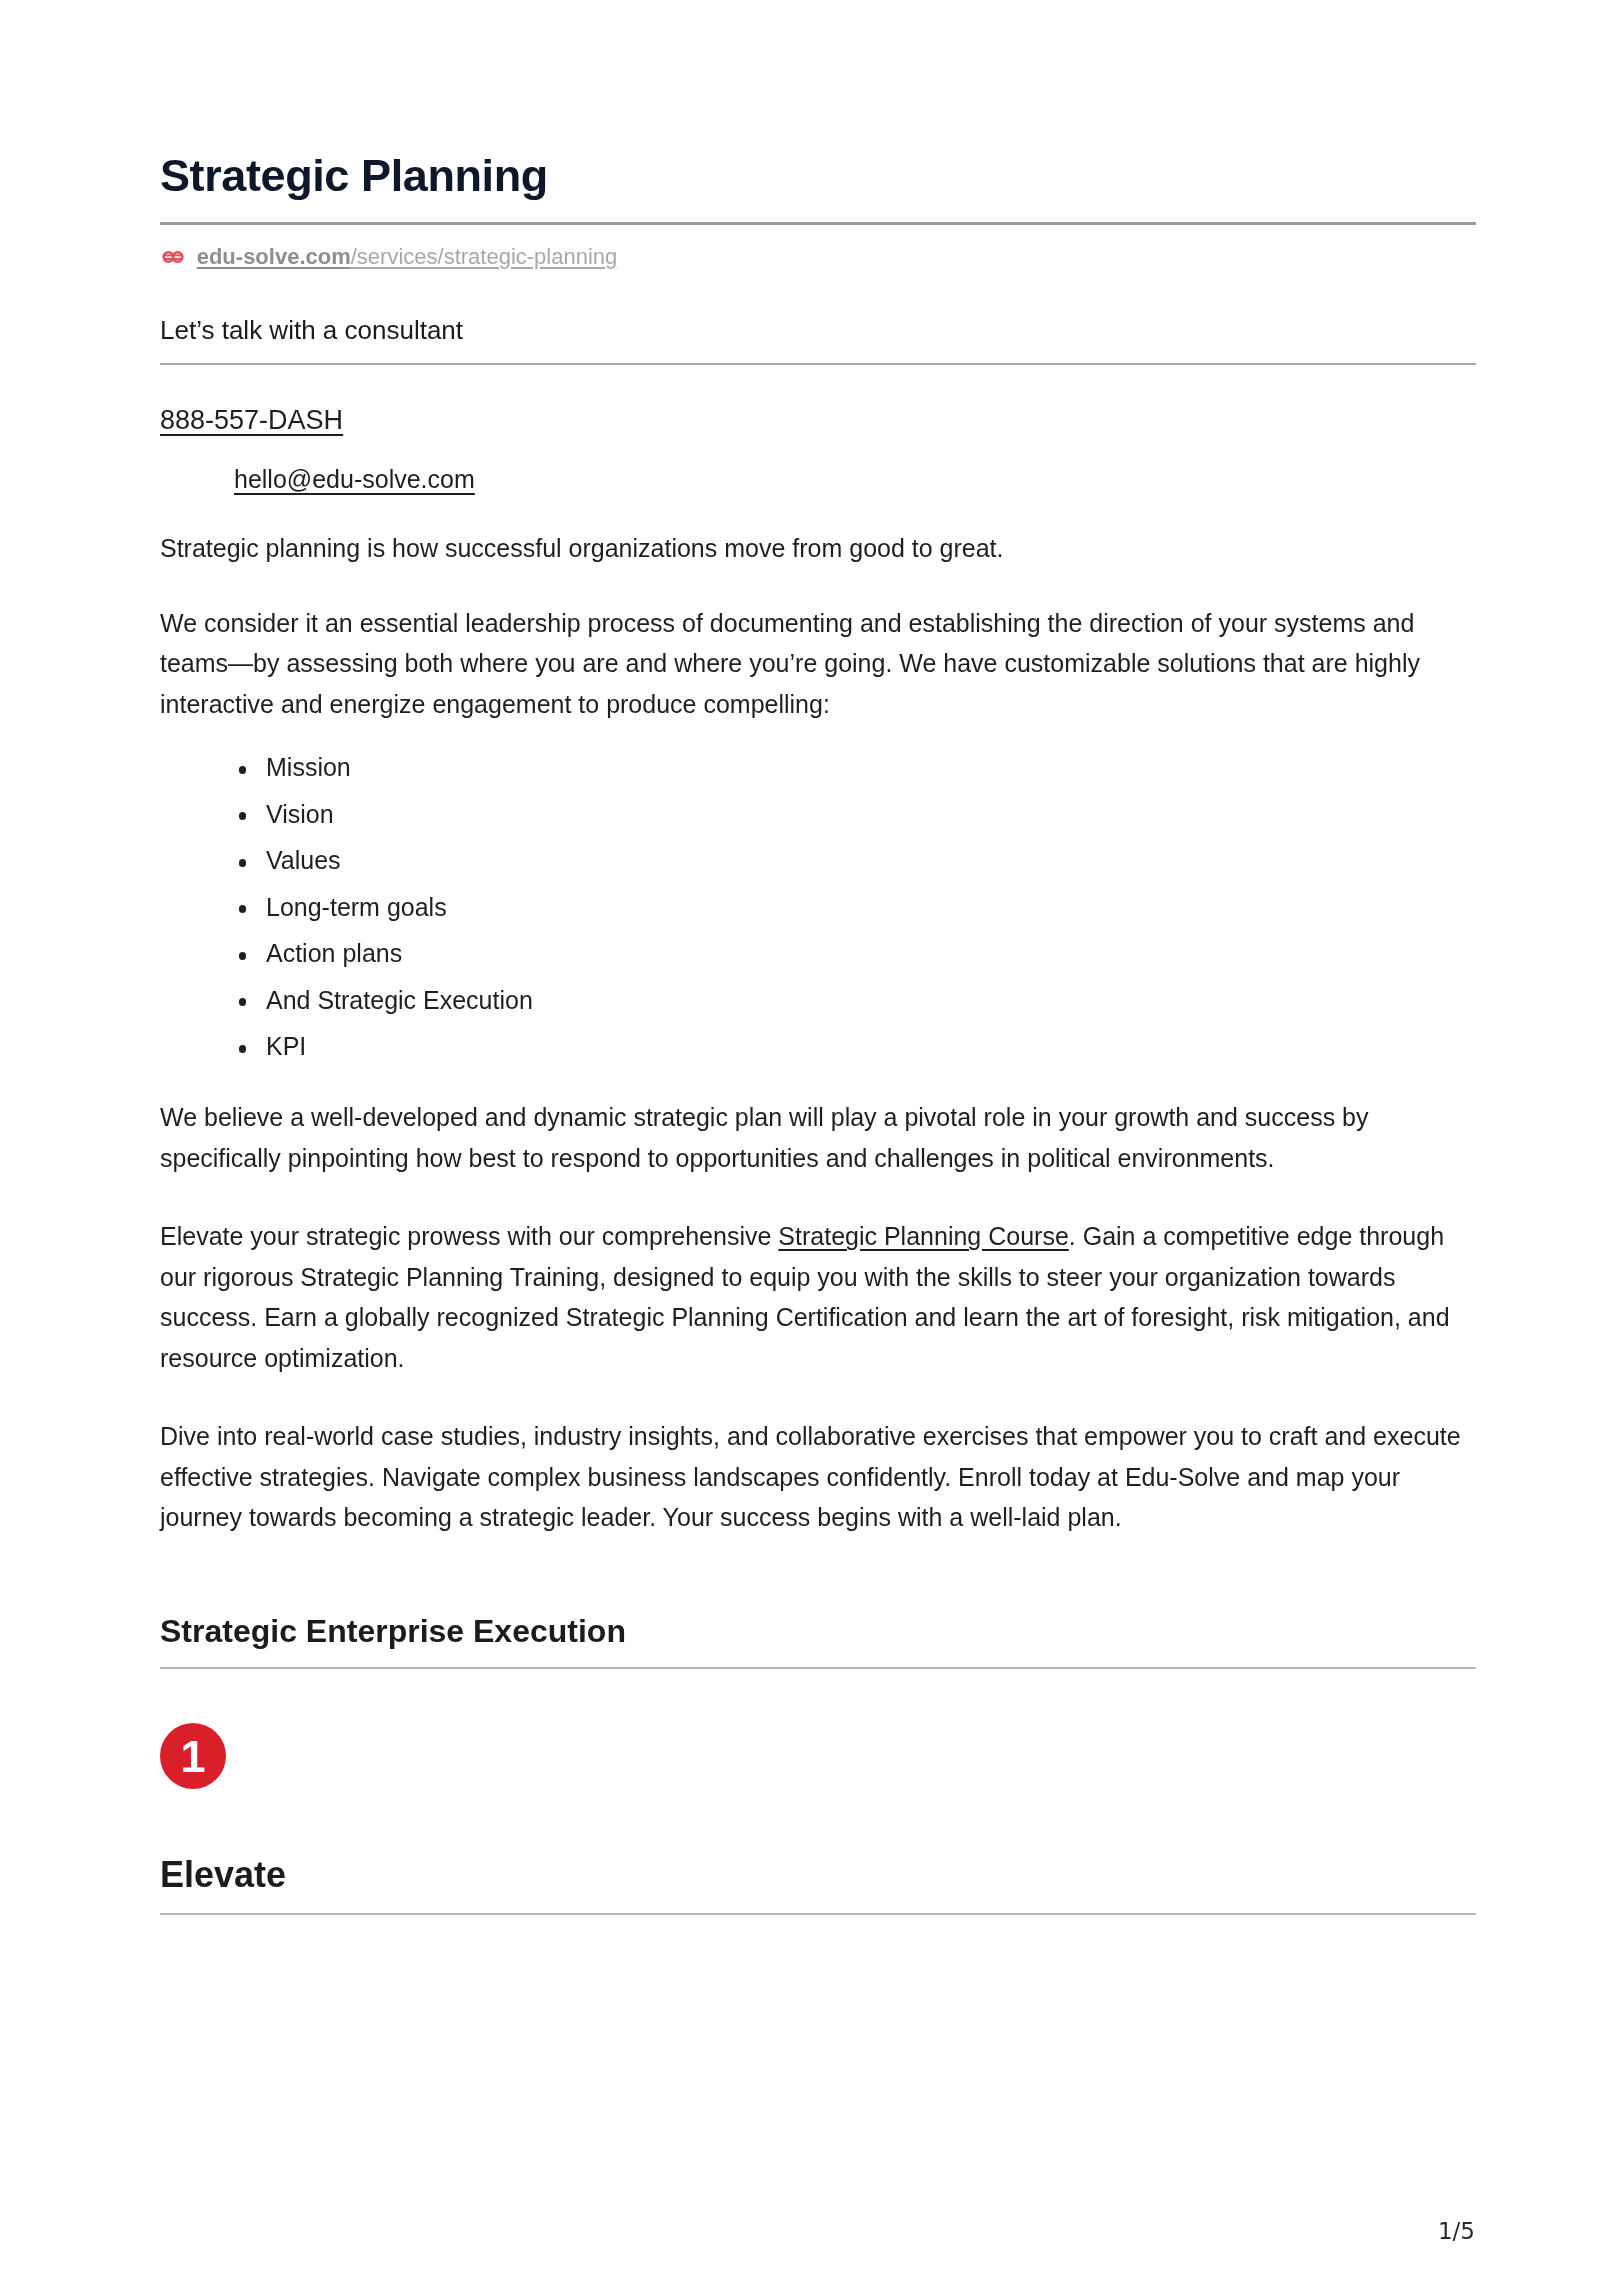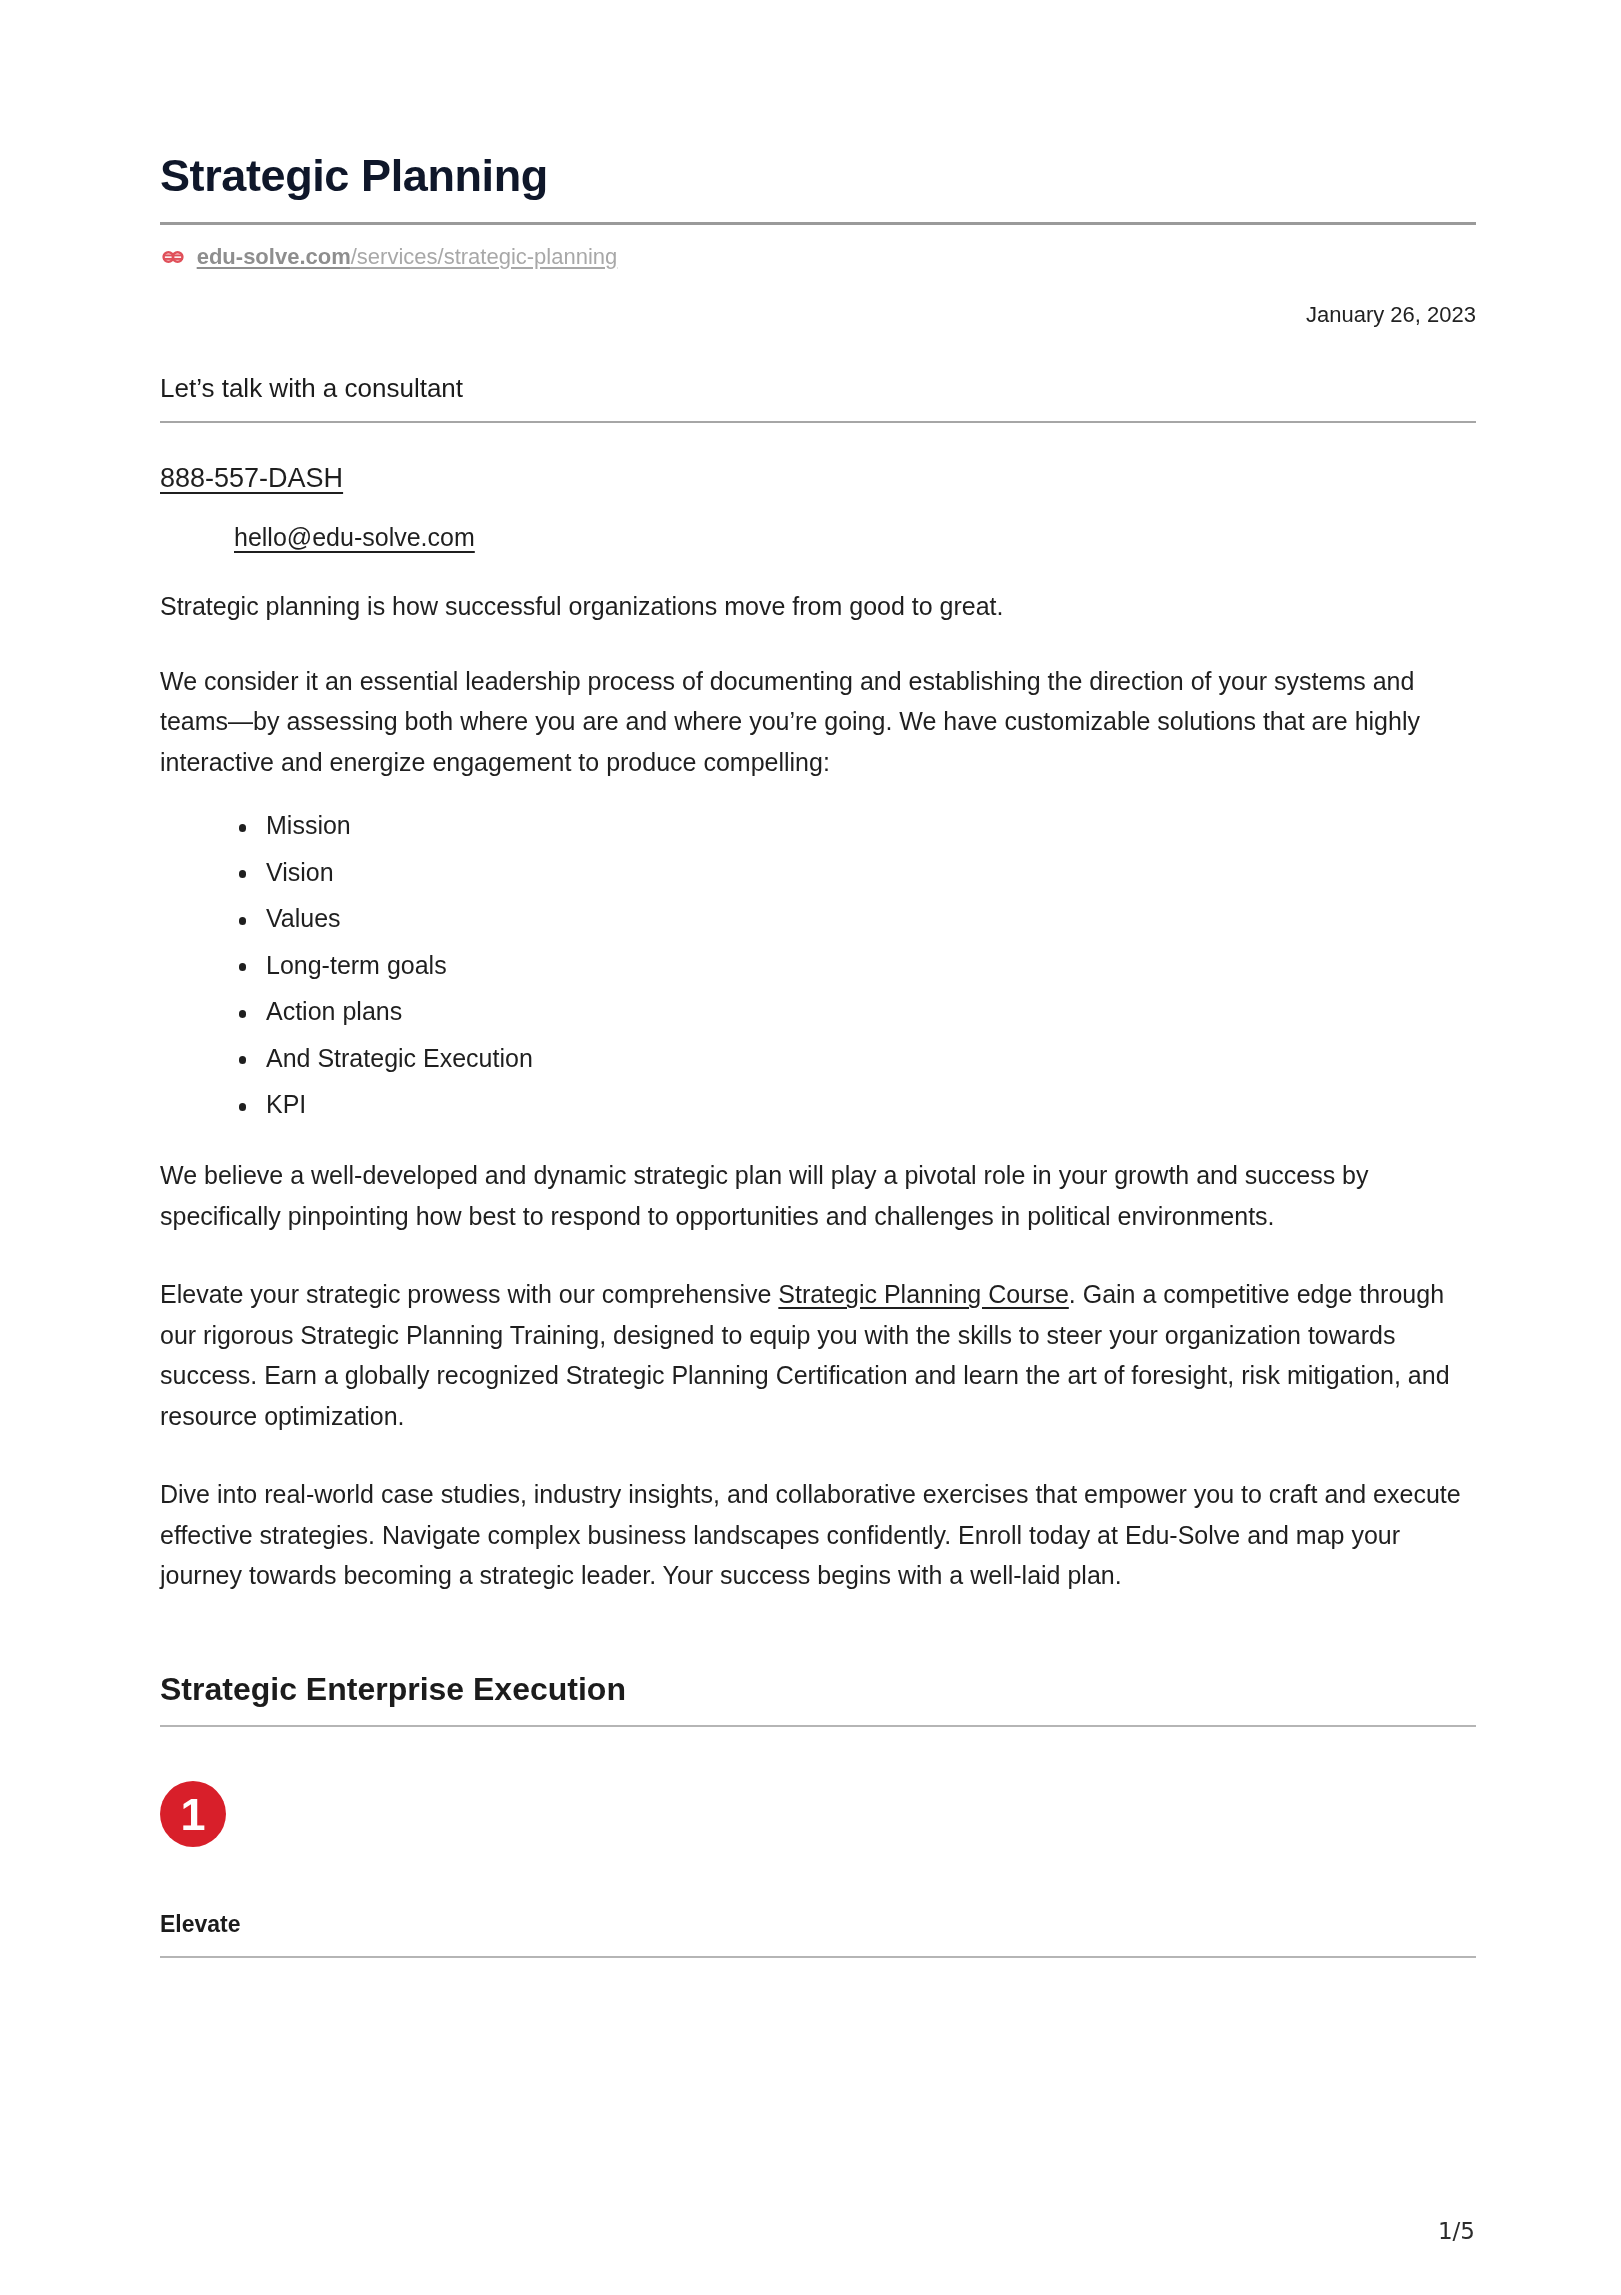--- a/index.html
+++ b/index.html
@@ -188,21 +188,21 @@
     color: #ffffff;
     font-size: 45px;
     font-weight: bold;
     display: flex;
     align-items: center;
     justify-content: center;
     line-height: 1;
     font-family: "Liberation Sans", sans-serif;
   }
   .step-title {
-    font-size: 23px;
+    font-size: 36px;
     font-weight: bold;
     color: #1c1c1c;
     margin-top: 64px;
     line-height: 1.2;
   }
 
   
   .page-footer {
     position: absolute;
     right: 146px;
@@ -232,21 +232,20 @@
             <circle cx="23" cy="17" r="6.3"></circle>
           </g>
           <rect x="4" y="13.6" width="26" height="2.6" fill="#e0505a"></rect>
           <rect x="4" y="18.2" width="26" height="2.6" fill="#e0505a"></rect>
         </svg>
       </span>
       <span class="url-domain">edu-solve.com</span>
         <span class="url-path">/services/strategic-planning</span>
     </div>
 
-    <div class="doc-date">January 26, 2023</div>
 
     <h2 class="section-heading-sm">Let’s talk with a consultant</h2>
     <hr class="rule-thin">
 
     <div>
       <a class="contact-phone" href="#">888-557-DASH</a>
     </div>
 
     <div class="contact-email-wrap">
       <a class="contact-email" href="#">hello@edu-solve.com</a>

